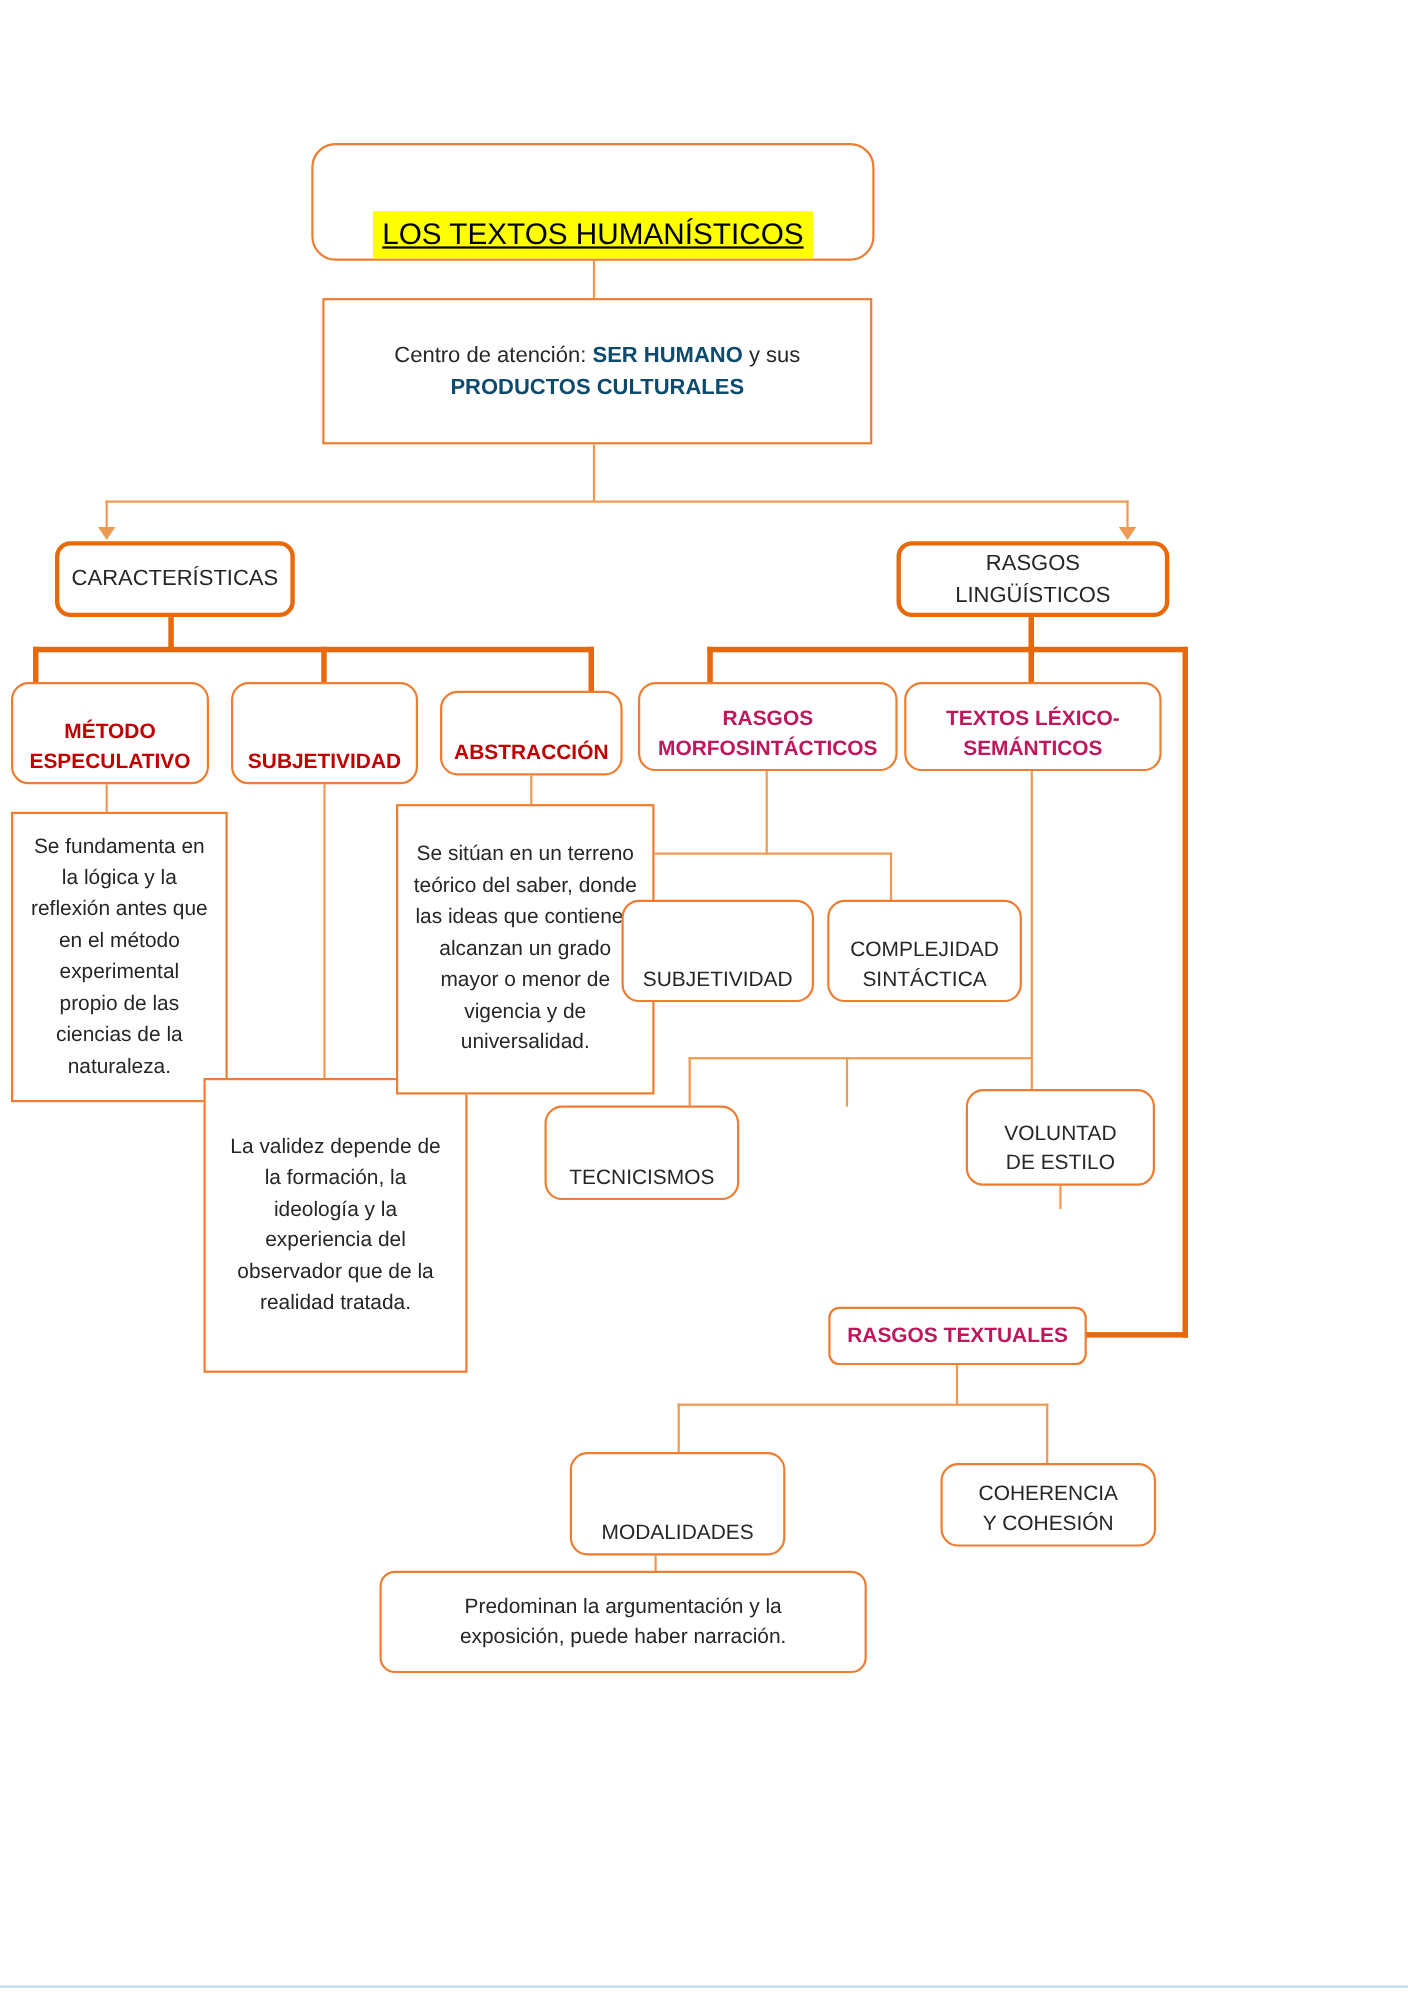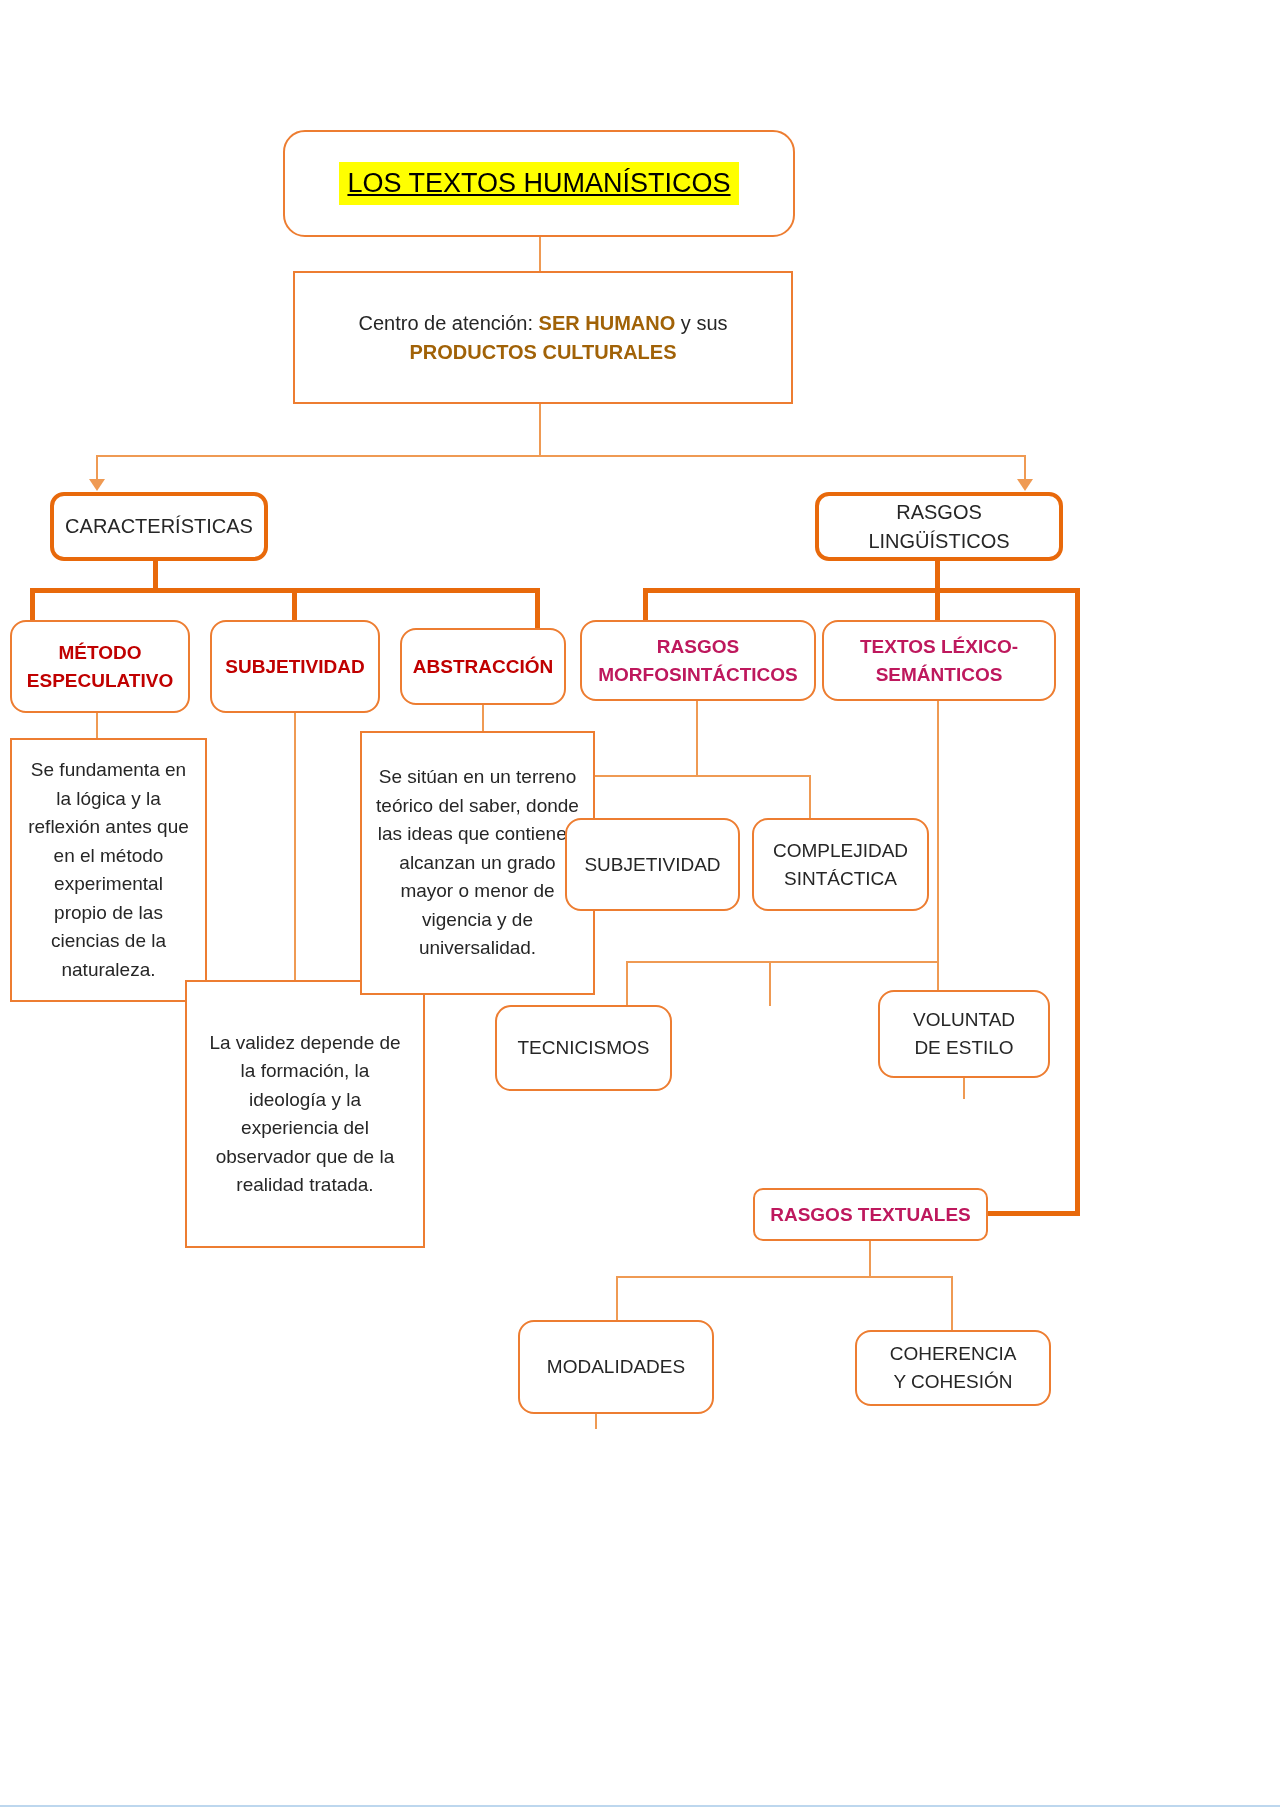--- a/index.html
+++ b/index.html
@@ -17,40 +17,40 @@
     position:absolute;
     background:#ffffff;
     border:2px solid #ED7D31;
     display:flex;
     align-items:center;
     justify-content:center;
     text-align:center;
     font-size:19px;
     line-height:1.45;
   }
-  .rounded { border-radius:16px; }
+  .rounded { border-radius:16px;align-items:flex-end; }
   .rounded-sm { border-radius:10px; }
   .rect { border-radius:0; }
   .thick { border-width:4px; border-color:#E8690B; border-radius:14px; }
 
   .label { padding:4px 10px; }
   .big   { font-size:20px; }
   .red    { color:#C00000; font-weight:bold; }
   .orange { color:#be185d; font-weight:bold; }
   .desc   { font-size:19px; line-height:1.5; padding:10px 14px; }
 
   .title-text {
     font-size:27px;
     color:#000000;
     background:#FFFF00;
     text-decoration:underline;
     padding:2px 8px;
     white-space:nowrap;
   }
-  .em { color:#a16207; font-weight:bold;text-align:right; }
+  .em { color:#0c4a6e; font-weight:bold;text-align:right; }
 
   .line { position:absolute; background:#EF9A53; }
   .line.heavy { background:#E8690B; }
 
   .arrow {
     position:absolute;
     width:0; height:0;
     border-left:8px solid transparent;
     border-right:8px solid transparent;
     border-top:12px solid #EF9A53;
@@ -179,16 +179,19 @@
   </div>
 
   <div class="box rounded" style="left:518px;top:1320px;width:196px;height:94px">
     <div class="label">MODALIDADES</div>
   </div>
 
   <div class="box rounded" style="left:855px;top:1330px;width:196px;height:76px">
     <div class="label" style="max-width:160px">COHERENCIA Y COHESIÓN</div>
   </div>
 
+  <div class="box rounded-sm" style="left:345px;top:1428px;width:443px;height:93px;border-radius:14px">
+    <div class="label" style="max-width:340px">Predominan la argumentación y la exposición, puede haber narración.</div>
+  </div>
 
   <div class="page-edge" style="left:0;top:1805px;width:1280px;height:2px"></div>
 
 </div>
 
 </body></html>

